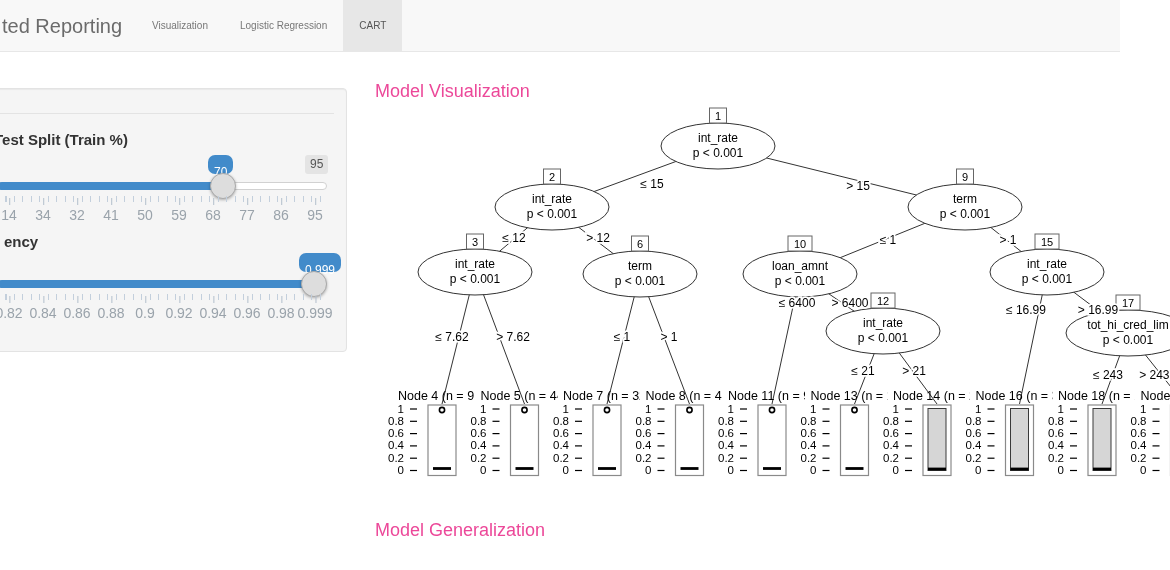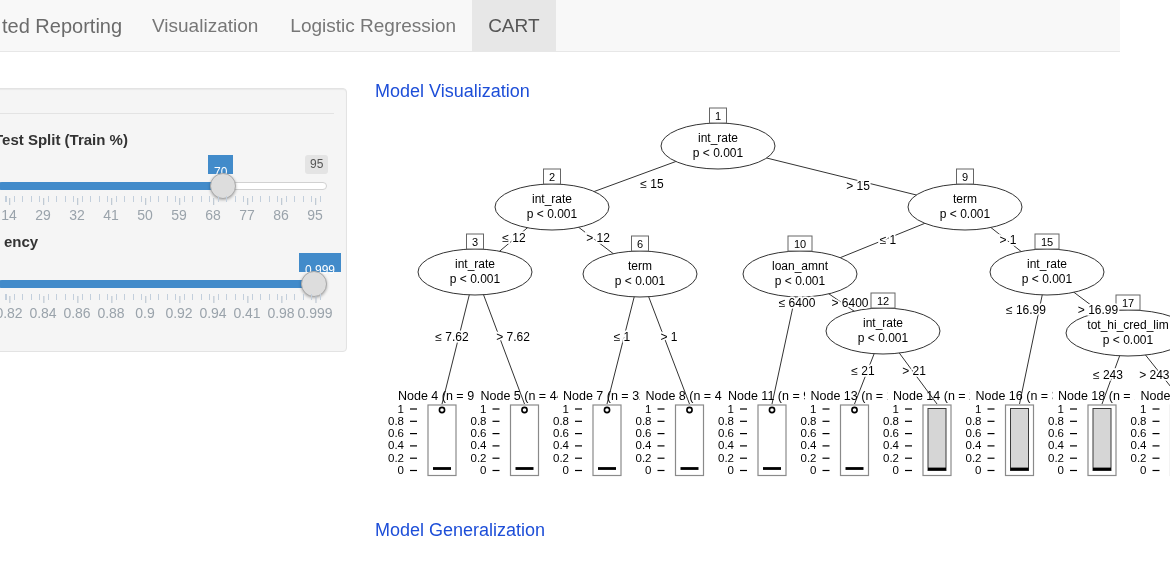--- a/index.html
+++ b/index.html
@@ -4,52 +4,52 @@
 <style>
   * { margin:0; padding:0; box-sizing:border-box; }
   html,body { width:1170px; height:570px; overflow:hidden; background:#fff;
     font-family:"Liberation Sans", sans-serif; }
   
   .navbar { position:absolute; left:0; top:0; width:1120px; height:52px;
     background:#f8f8f8; border-bottom:1px solid #e7e7e7; }
   .brand { position:absolute; left:2px; top:0; height:52px; line-height:52px;
     font-size:20px; color:#6b6b6b; white-space:nowrap; }
   .navtabs { position:absolute; left:136px; top:0; height:52px; display:flex; }
-  .navtab { height:52px; line-height:52px; padding:0 16px; font-size:19px;
+  .navtab { height:52px; line-height:52px; padding:0 16px; font-size:10px;
     color:#777; cursor:pointer; white-space:nowrap; }
   .navtab.active { background:#e7e7e7; color:#555;text-align:center; }
   
   .well { position:absolute; left:-30px; top:88px; width:377px; height:264px;
     background:#f5f5f5; border:1px solid #e3e3e3; border-radius:4px;
     box-shadow:inset 0 1px 1px rgba(0,0,0,.05); }
   .well .hr { position:absolute; left:12px; right:12px; top:24px; height:0;
     border-top:1px solid #e3e3e3; }
   .ctl-label { position:absolute; left:23px; font-size:15px; font-weight:bold;
     color:#333; white-space:nowrap; }
   .ctl-label.frag { left:33px; }
   .track { position:absolute; left:26px; width:330px; height:8px;
     background:#fff; border:1px solid #d1d1d1; border-radius:5px; }
   .fill { position:absolute; left:0; top:-1px; height:8px; background:#428bca;
     border-radius:5px 0 0 5px; }
   .handle { position:absolute; width:26px; height:26px; border-radius:50%;
     background:#ddd; border:1px solid #aaa; cursor:pointer;
     box-shadow:0 1px 3px rgba(0,0,0,.3); }
   .val-label { position:absolute; height:19px; line-height:19px; padding:8px 6px;
-    background:#428bca; color:#fff; font-size:12px; border-radius:0; }
+    background:#428bca; color:#fff; font-size:12px; border-radius:7px; }
   .max-label { position:absolute; height:19px; line-height:19px; padding:0 5px;
     background:#e4e4e4; color:#555; font-size:12px; border-radius:3px; }
   .minor-ticks { position:absolute; left:26px; width:330px; height:6px;
     background:repeating-linear-gradient(to right,#c3cfdc 0 1px,transparent 1px 8.5px); }
   .grid-num { position:absolute; transform:translateX(-50%); font-size:14px;
     color:#9aa3ab; white-space:nowrap; }
   .grid-num::before { content:""; position:absolute; left:50%; top:-9px;
     width:1px; height:7px; background:#b3bfcc; }
   
   .h-main { position:absolute; left:375px; font-size:18px; font-weight:400;
-    color:#1d4ed8; }
+    color:#ec4899; }
   #viz-heading { top:81px; }
   #gen-heading { top:520px; }
   #tree-svg { position:absolute; left:0; top:0; }
 </style>
 </head>
 <body>
 
 <div class="navbar">
   <span class="brand">ted Reporting</span>
   <div class="navtabs" id="navtabs">
@@ -65,21 +65,21 @@
   <div class="ctl-label" style="top:42px;">Test Split (Train %)</div>
   <div class="val-label" style="left:237px; top:66px;">70</div>
   <div class="max-label" style="left:334px; top:66px;">95</div>
   <div class="track" style="top:93px;">
     <div class="fill" style="width:226px;"></div>
   </div>
   <div class="handle" style="left:239px; top:84px;"></div>
   <div class="minor-ticks" style="top:107px;"></div>
   <div id="grid1">
       <span class="grid-num" style="left: 38px; top: 118px;">14</span>
-      <span class="grid-num" style="left: 72px; top: 118px;">29</span>
+      <span class="grid-num" style="left: 72px; top: 118px;">34</span>
       <span class="grid-num" style="left: 106px; top: 118px;">32</span>
       <span class="grid-num" style="left: 140px; top: 118px;">41</span>
       <span class="grid-num" style="left: 174px; top: 118px;">50</span>
       <span class="grid-num" style="left: 208px; top: 118px;">59</span>
       <span class="grid-num" style="left: 242px; top: 118px;">68</span>
       <span class="grid-num" style="left: 276px; top: 118px;">77</span>
       <span class="grid-num" style="left: 310px; top: 118px;">86</span>
       <span class="grid-num" style="left: 344px; top: 118px;">95</span>
     </div>
 
@@ -91,21 +91,21 @@
   <div class="handle" style="left:330px; top:182px;"></div>
   <div class="minor-ticks" style="top:205px;"></div>
   <div id="grid2">
       <span class="grid-num" style="left: 38px; top: 216px;">0.82</span>
       <span class="grid-num" style="left: 72px; top: 216px;">0.84</span>
       <span class="grid-num" style="left: 106px; top: 216px;">0.86</span>
       <span class="grid-num" style="left: 140px; top: 216px;">0.88</span>
       <span class="grid-num" style="left: 174px; top: 216px;">0.9</span>
       <span class="grid-num" style="left: 208px; top: 216px;">0.92</span>
       <span class="grid-num" style="left: 242px; top: 216px;">0.94</span>
-      <span class="grid-num" style="left: 276px; top: 216px;">0.41</span>
+      <span class="grid-num" style="left: 276px; top: 216px;">0.96</span>
       <span class="grid-num" style="left: 310px; top: 216px;">0.98</span>
       <span class="grid-num" style="left: 344px; top: 216px;">0.999</span>
     </div>
 </div>
 
 <h2 class="h-main" id="viz-heading">Model Visualization</h2>
 
 <svg id="tree-svg" width="1170" height="570">
     <line x1="718" y1="146" x2="552" y2="207" stroke="#333" stroke-width="1"></line>
     <line x1="718" y1="146" x2="965" y2="207" stroke="#333" stroke-width="1"></line>

